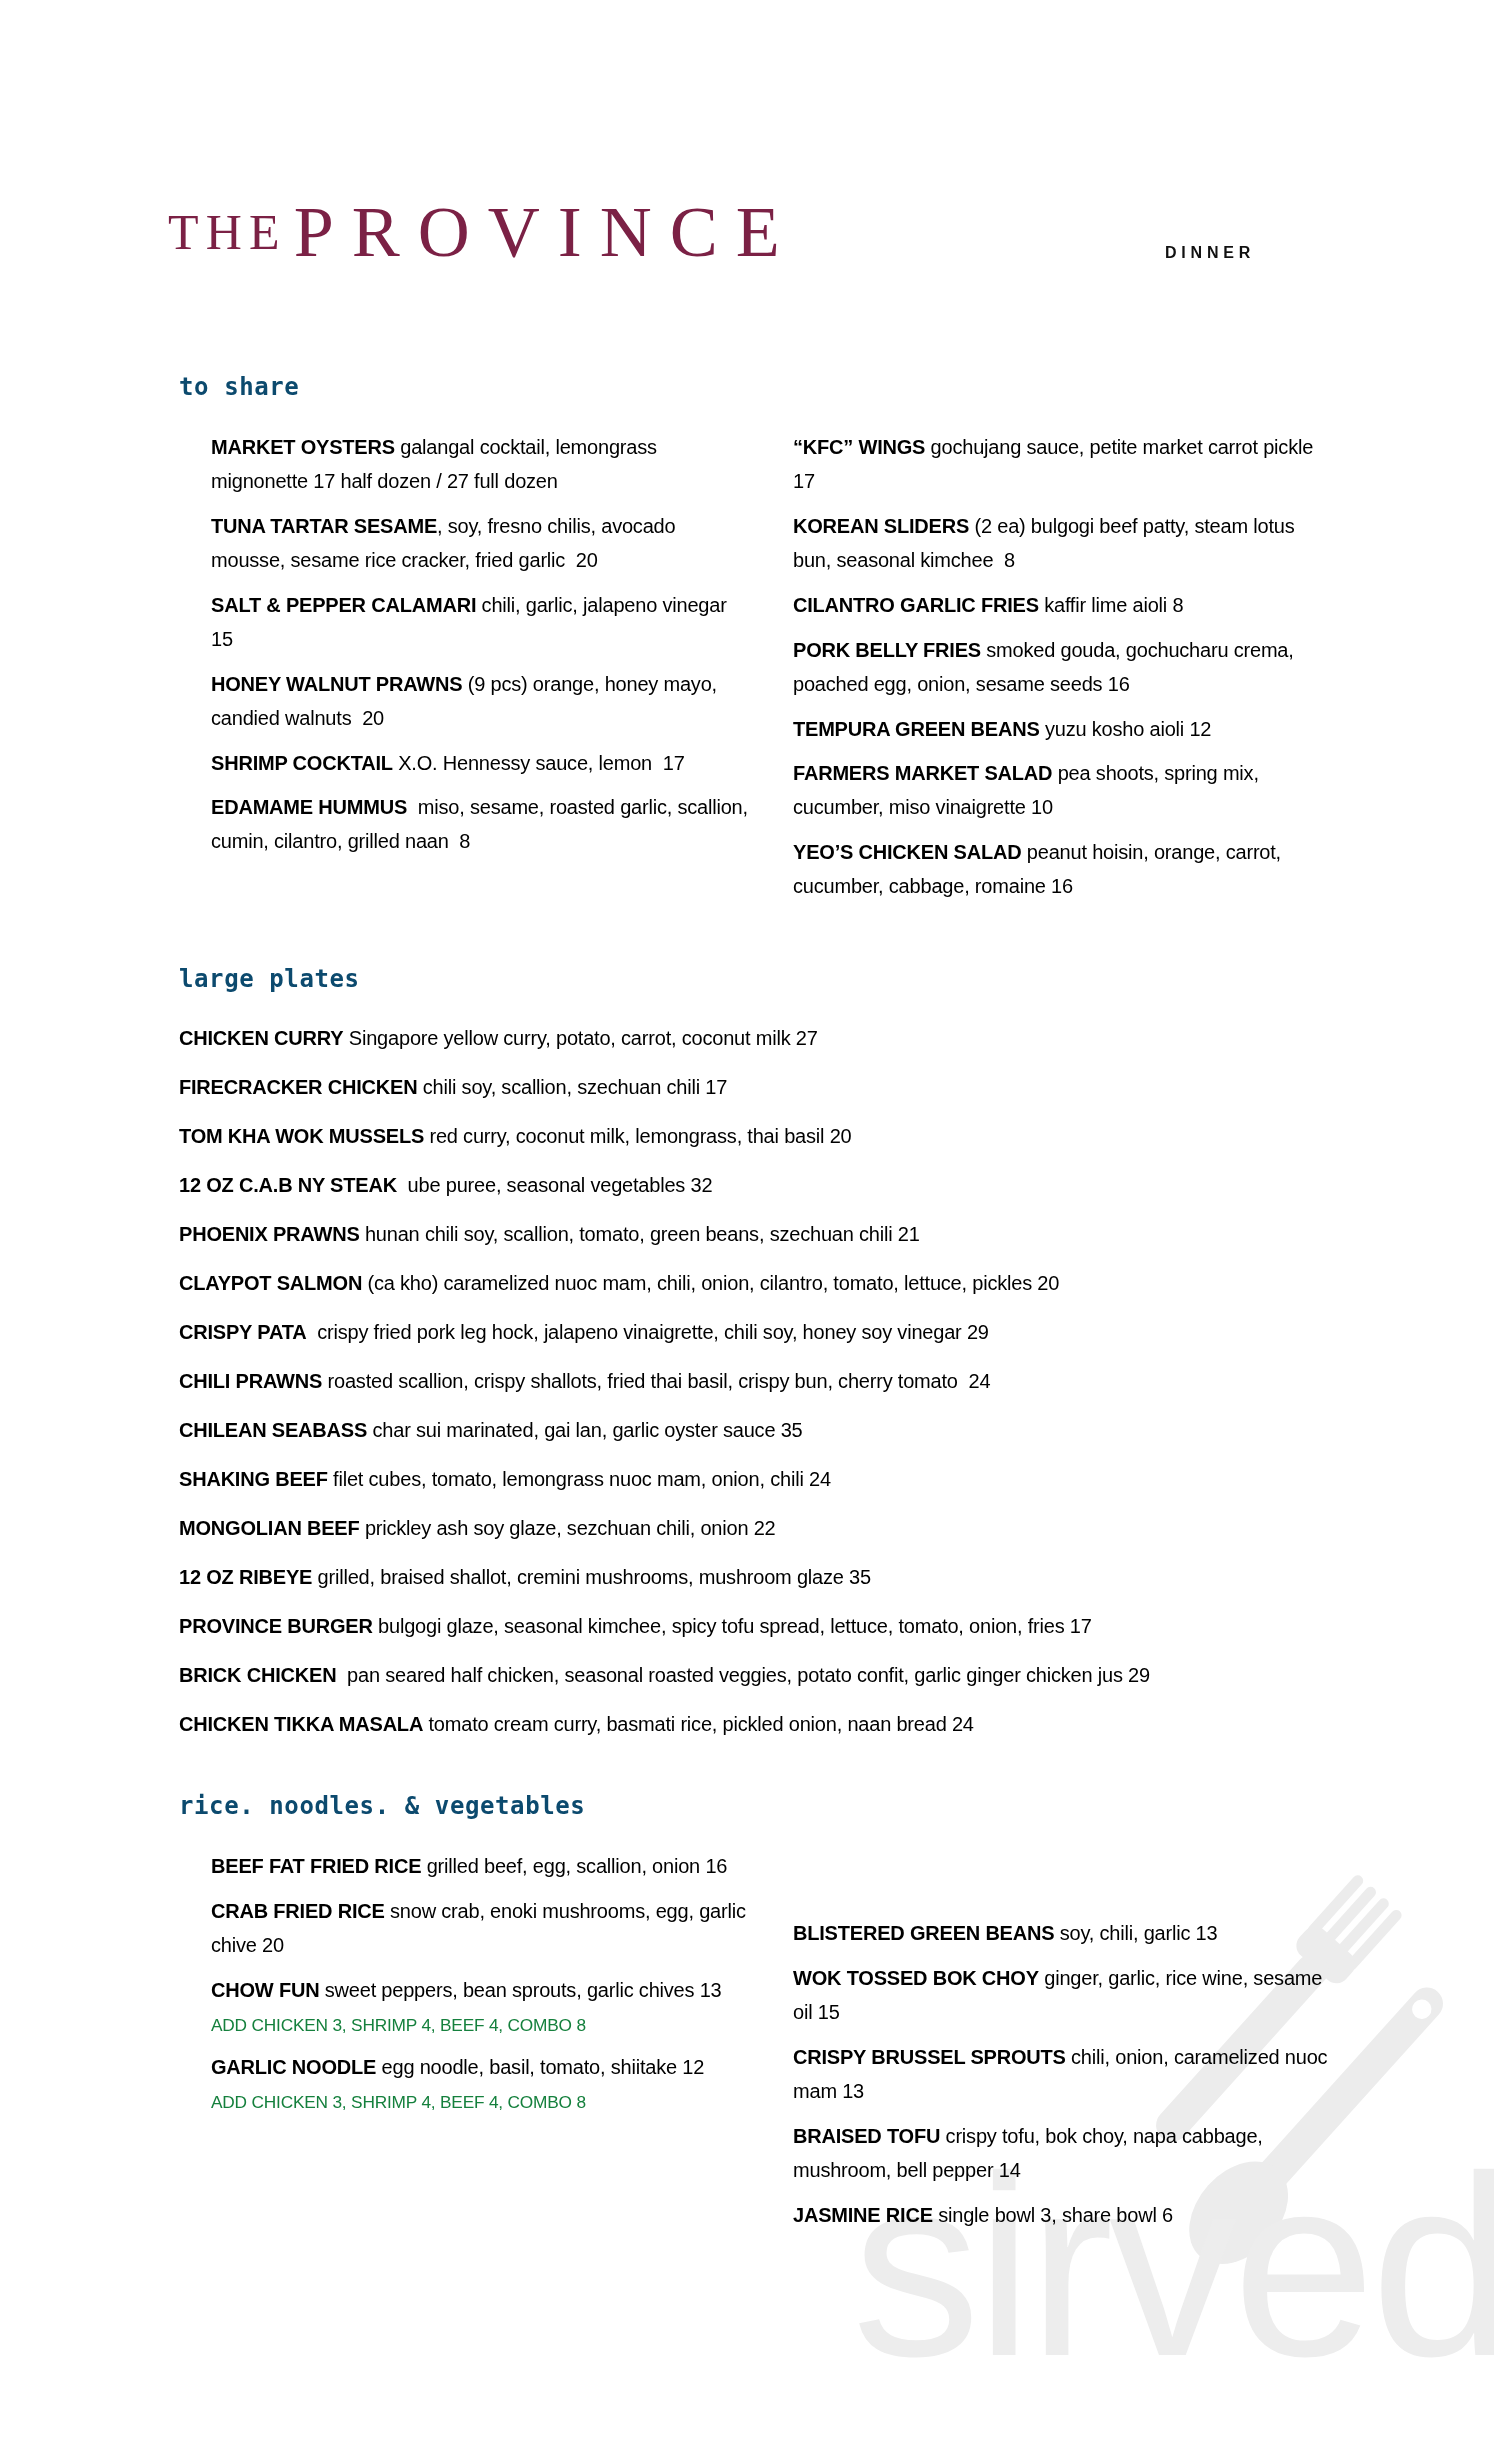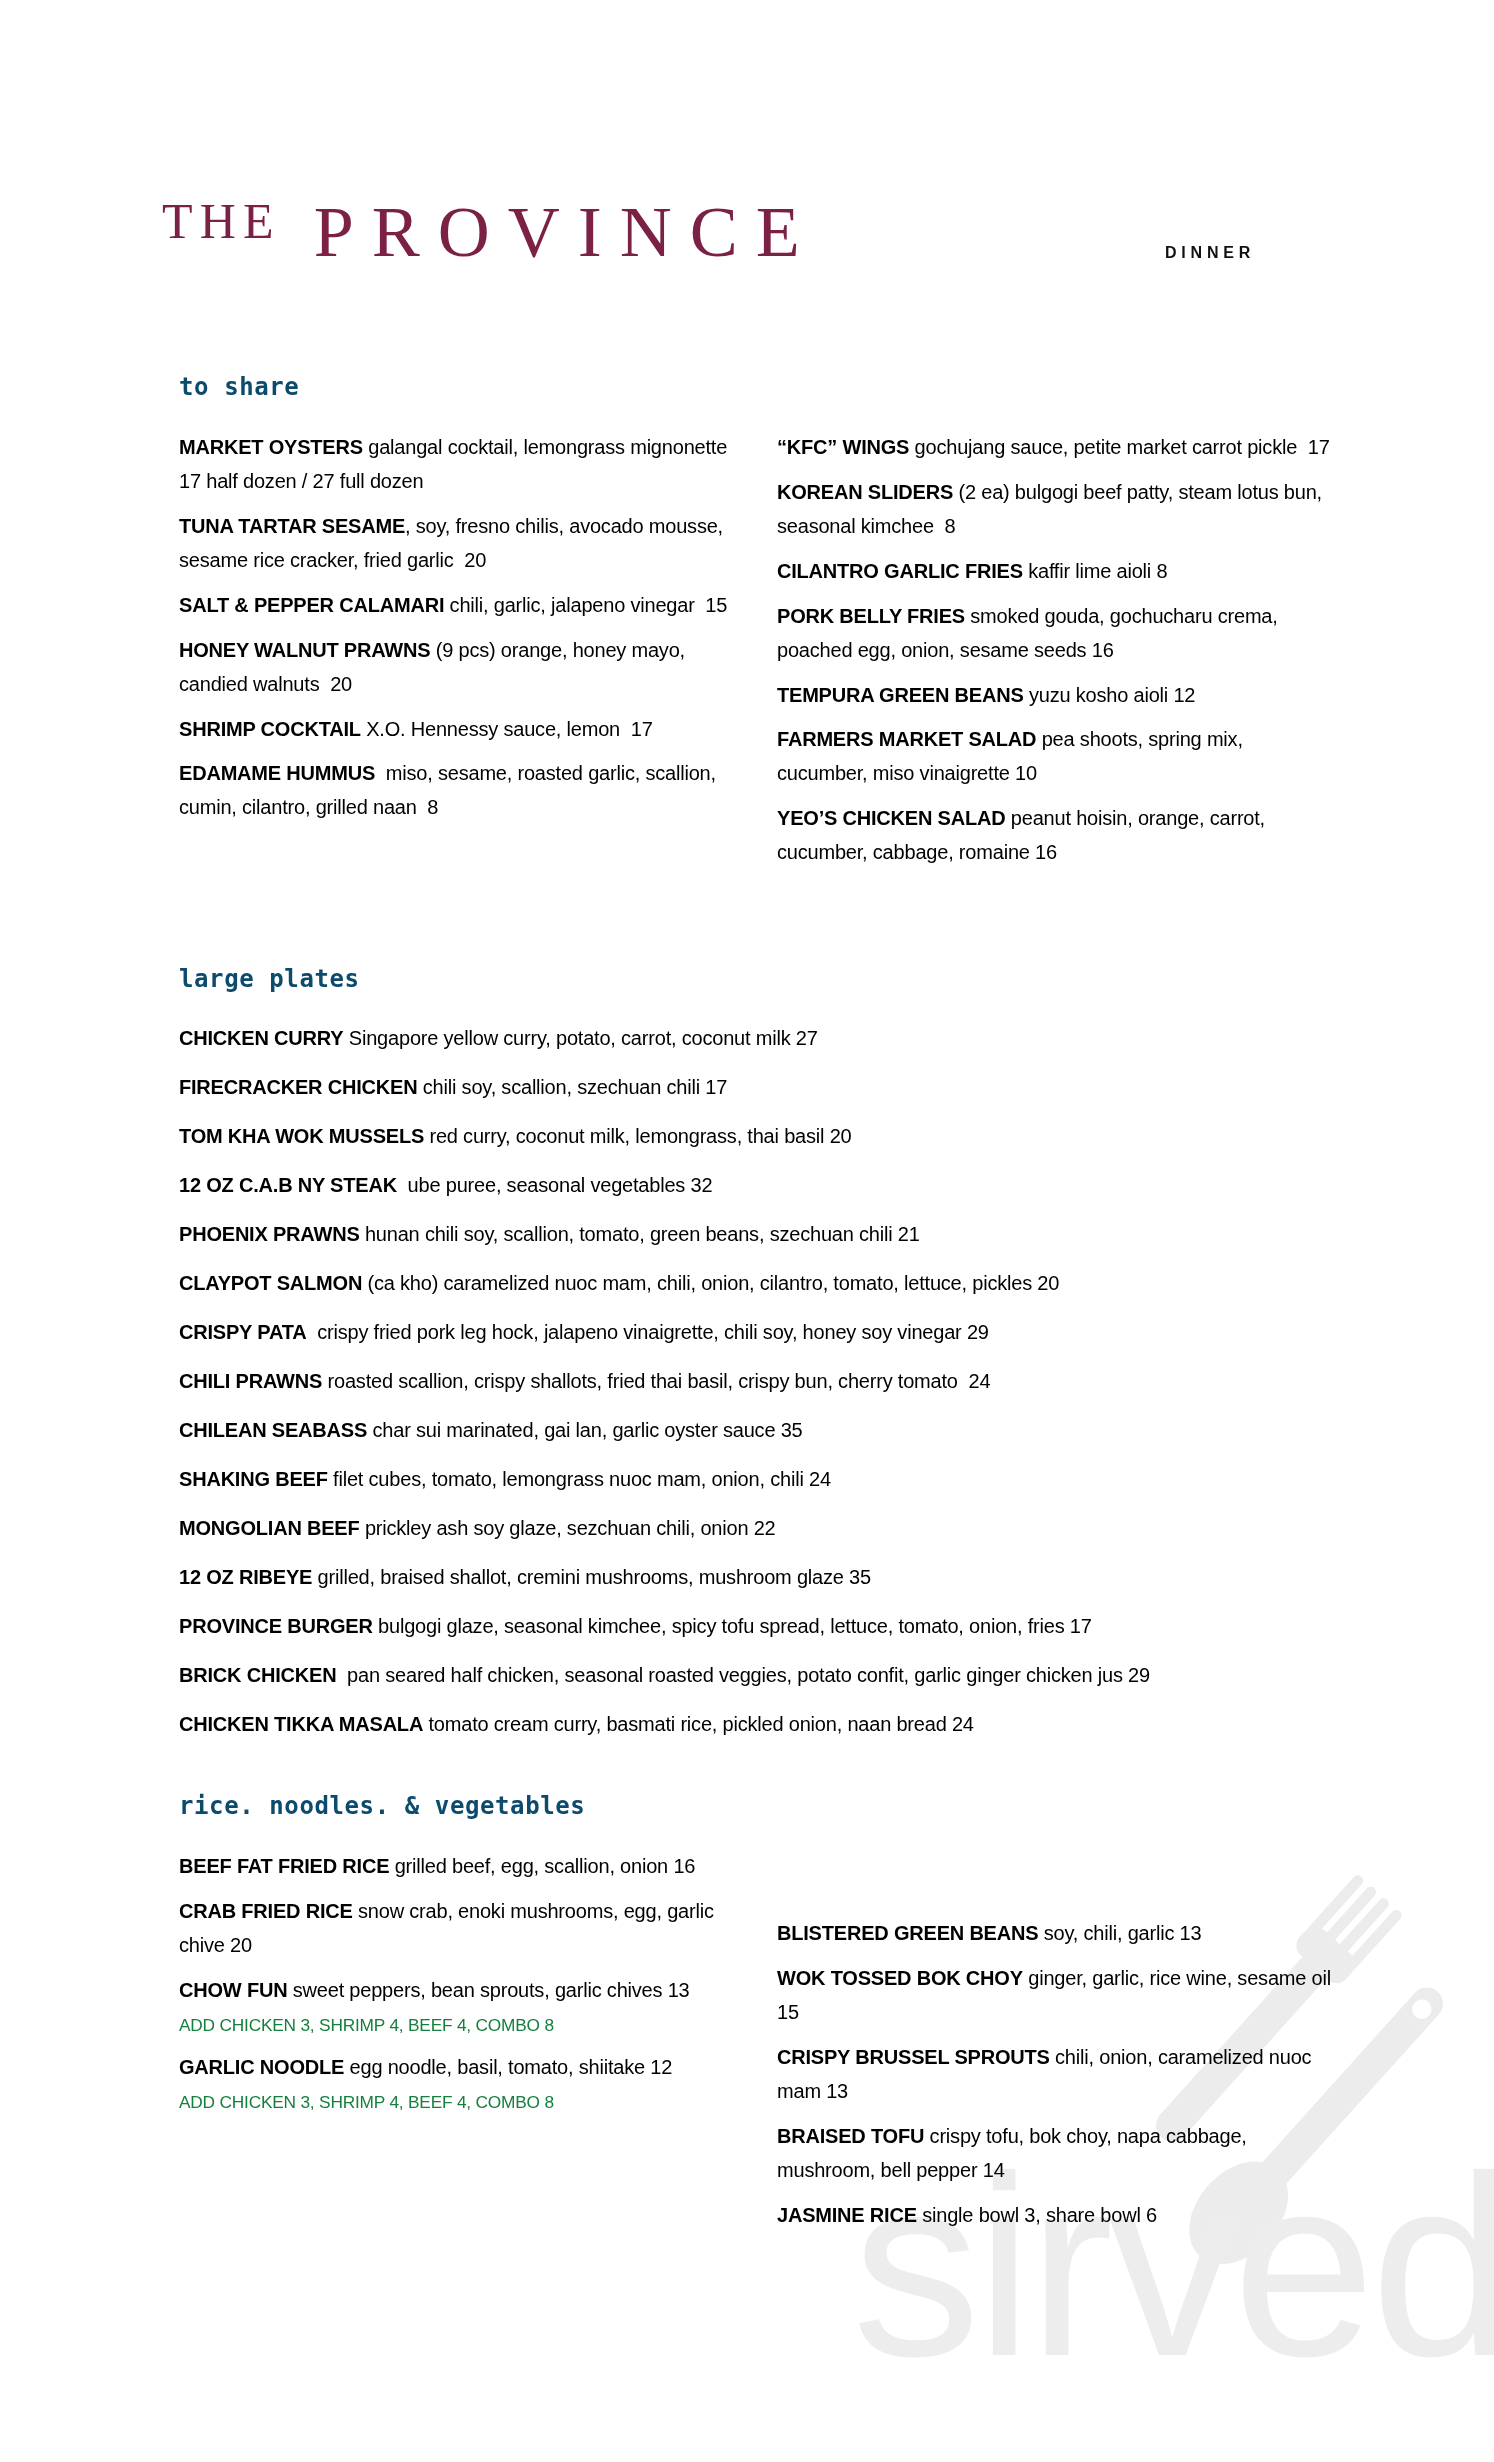--- a/index.html
+++ b/index.html
@@ -20,22 +20,22 @@
   .wm-icon { position: absolute; left: 1064px; top: 1860px; width: 431px; height: 431px; z-index: 0; }
   .wm-text {
     position: absolute; left: 852px; top: 2144px; z-index: 0;
     font-family: "Liberation Sans", sans-serif;
     font-size: 257px; line-height: 0.95; letter-spacing: -4.8px;
     color: var(--wm); white-space: nowrap;
   }
 
   
   .logo {
-    position: absolute; left: 162px; top: 196px; z-index: 1;
-    display: flex; align-items: flex-start; gap: 33px;
+    position: absolute; left: 168px; top: 196px; z-index: 1;
+    display: flex; align-items: center; gap: 7px;
     color: var(--brand); font-family: "Liberation Serif", serif;
   }
   .logo .the  { font-size: 50px;  letter-spacing: 7.2px; line-height: 1; }
   .logo .name { font-size: 72px; letter-spacing: 18px; line-height: 1; }
   .meal-label {
     position: absolute; left: 1165px; top: 244px; z-index: 1;
     font-size: 16px; font-weight: 700; letter-spacing: 4.8px;
   }
 
   
@@ -43,21 +43,21 @@
   .section-title {
     margin: 0;
     font-family: "DejaVu Sans Mono", monospace;
     font-weight: 700; font-size: 24px; line-height: 1.1; letter-spacing: 0.6px;
     color: #0c4a6e;
   }
   .sec-share { top: 374px; }
   .sec-plates { top: 966px; }
   .sec-rice  { top: 1793px; }
 
-  .cols { display: flex; gap: 42px; margin-top: 30px; }
+  .cols { display: flex; gap: 42px; margin-top: 30px; margin-left: 32px; }
   .col { width: 556px; }
   .col-offset { padding-top: 67px; }
   .plate-list { margin-top: 29px; }
 
   .item { font-size: 20px; line-height: 34px; letter-spacing: -0.2px; margin-bottom: 10.8px; color: #000; }
   .plate-list .item { margin-bottom: 15px; }
   .item .nm { font-weight: 700; }
   .item .desc { white-space: pre-wrap; }
   .note { font-size: 17.3px; line-height: 24px; letter-spacing: -0.2px; margin: -4.8px 0 13px 0; color: #15803d; }
 </style>

